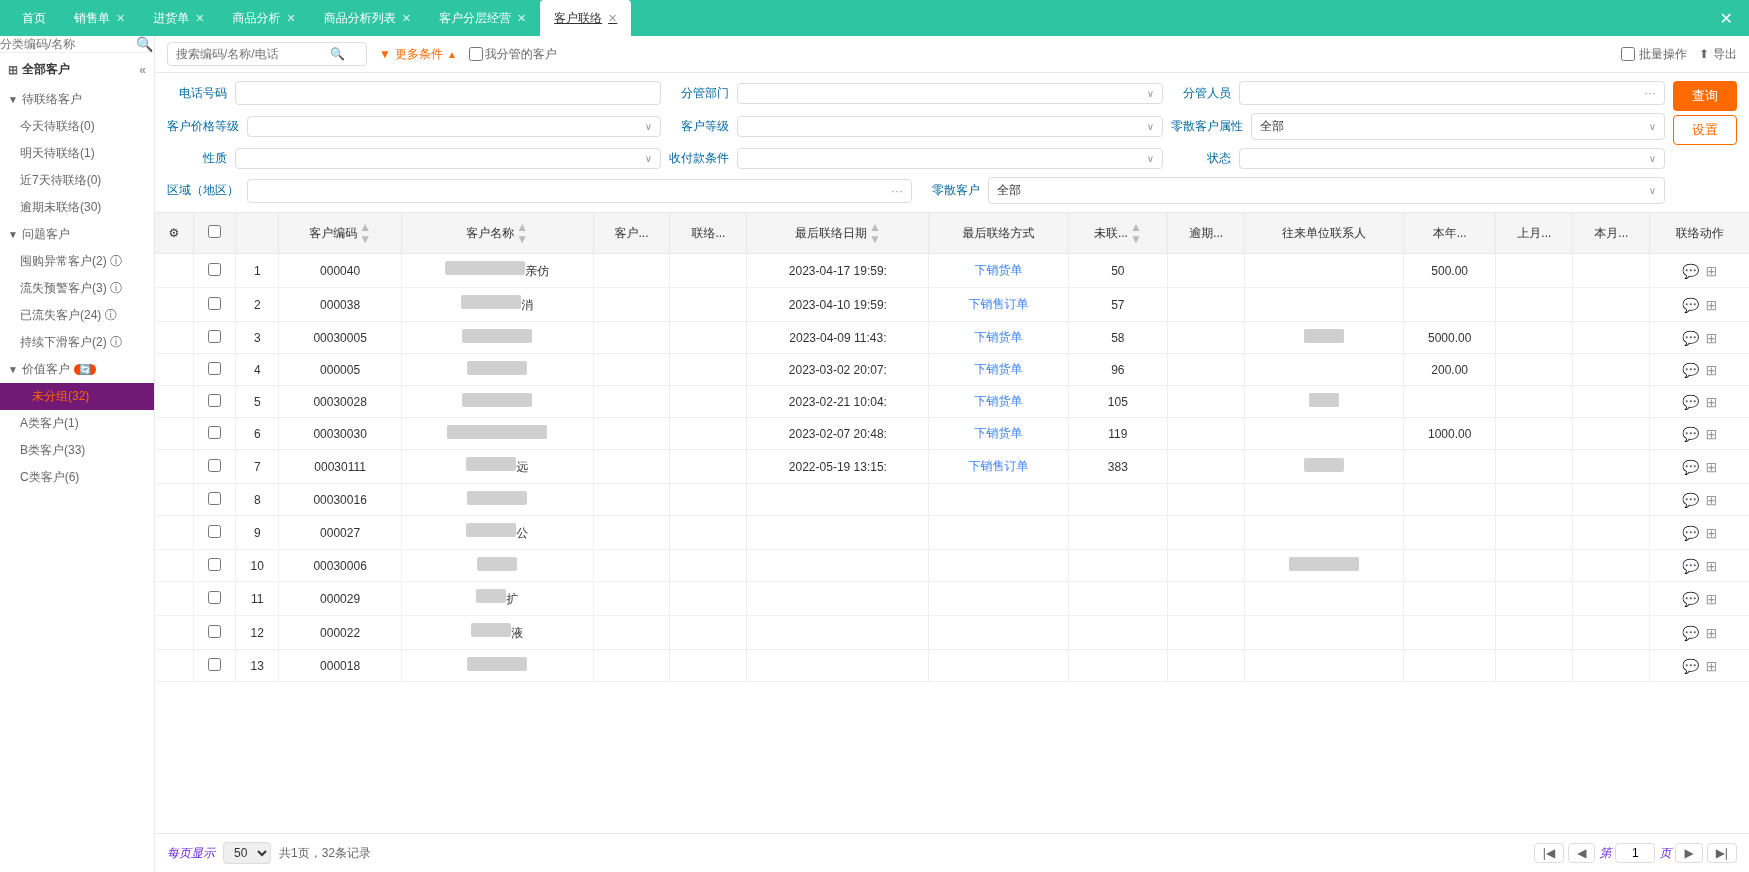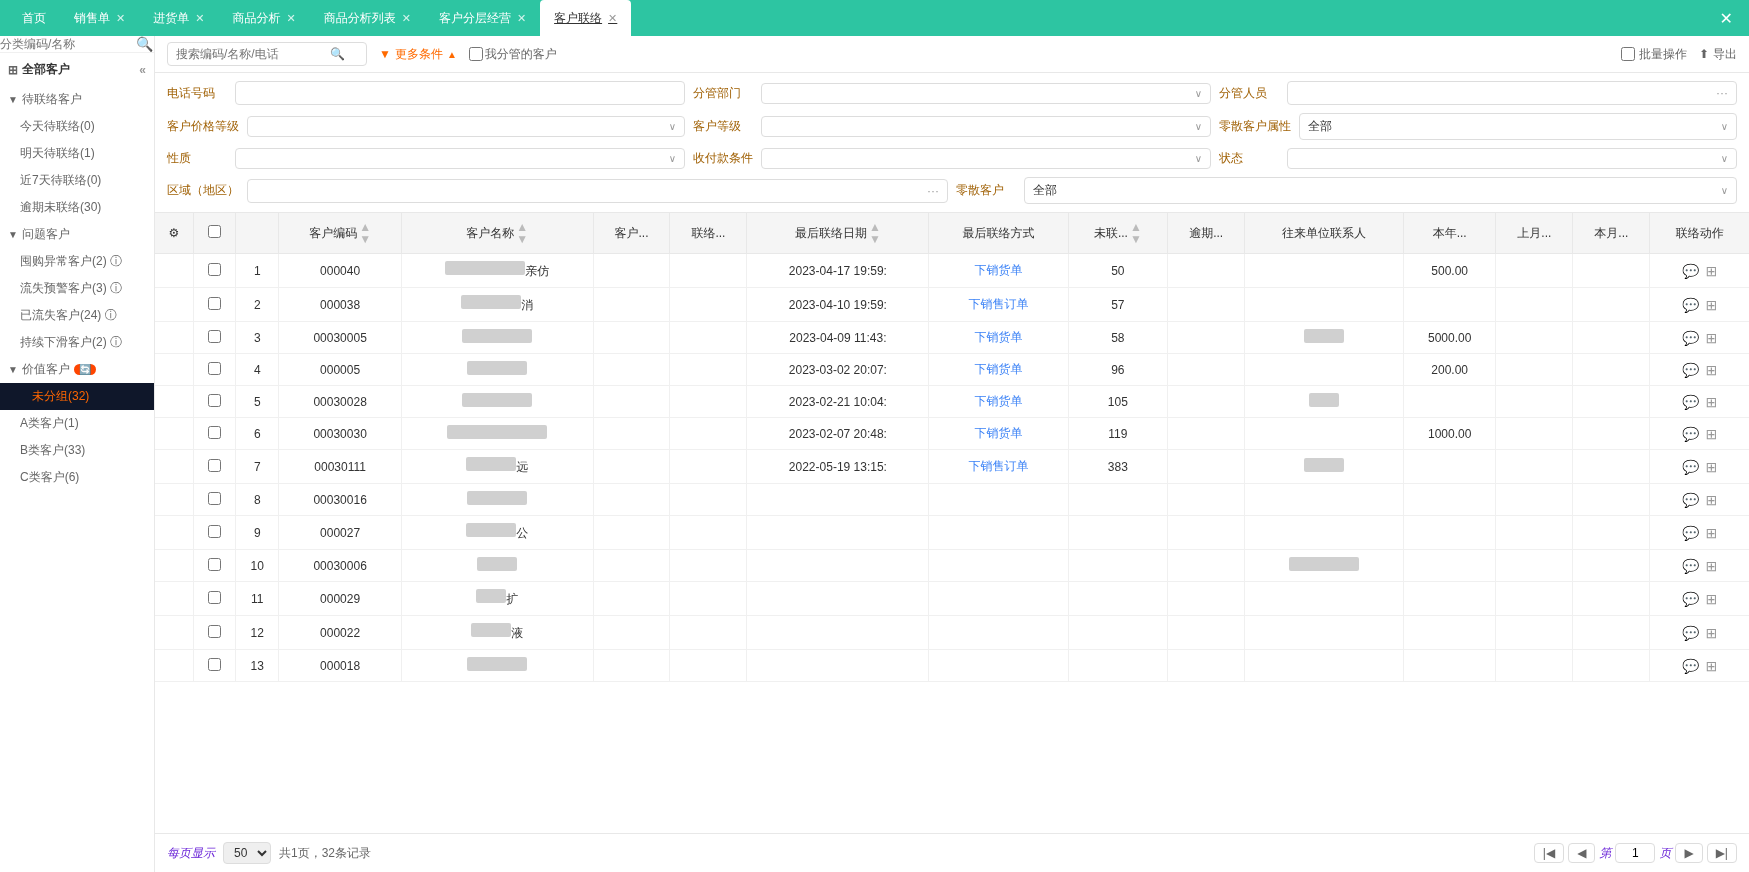--- a/index.html
+++ b/index.html
@@ -112,21 +112,21 @@
       font-size: 10px;
     }
     .sidebar-item {
       padding: 5px 8px 5px 20px;
       color: #666;
       cursor: pointer;
       font-size: 12px;
       white-space: nowrap;
     }
     .sidebar-item.active {
-      background: #0f172a;
+      background: #701a75;
       color: #ff6600;
       padding-left: 32px;
     }
 
     
     .content-area {
       flex: 1;
       display: flex;
       flex-direction: column;
       overflow: hidden;
@@ -197,24 +197,24 @@
       gap: 8px;
     }
     .filter-row:last-child { margin-bottom: 0; }
     .filter-field {
       display: flex;
       align-items: center;
       flex: 1;
       gap: 8px;
     }
     .filter-label {
-      color: #a16207;
+      color: #0369a1;
       white-space: nowrap;
       min-width: 60px;
-      text-align: left;
+      text-align: right;
     }
     .filter-input {
       flex: 1;
       border: 1px solid #ddd;
       border-radius: 4px;
       padding: 4px 8px;
       font-size: 12px;
       color: #333;
       outline: none;
     }
@@ -554,20 +554,24 @@
             <div class="filter-field">
               <span class="filter-label">零散客户</span>
               <div class="filter-select">
                 <span>全部</span>
                 <span class="filter-select-arrow">∨</span>
               </div>
             </div>
           </div>
         </div>
 
+        <div class="filter-actions-col">
+          <button class="query-btn">查询</button>
+          <button class="reset-btn">设置</button>
+        </div>
       </div>
     </div>
 
     <div class="table-container">
       <table>
         <thead>
           <tr>
             <th>⚙</th>
             <th><input type="checkbox" style=""></th>
             <th></th>

